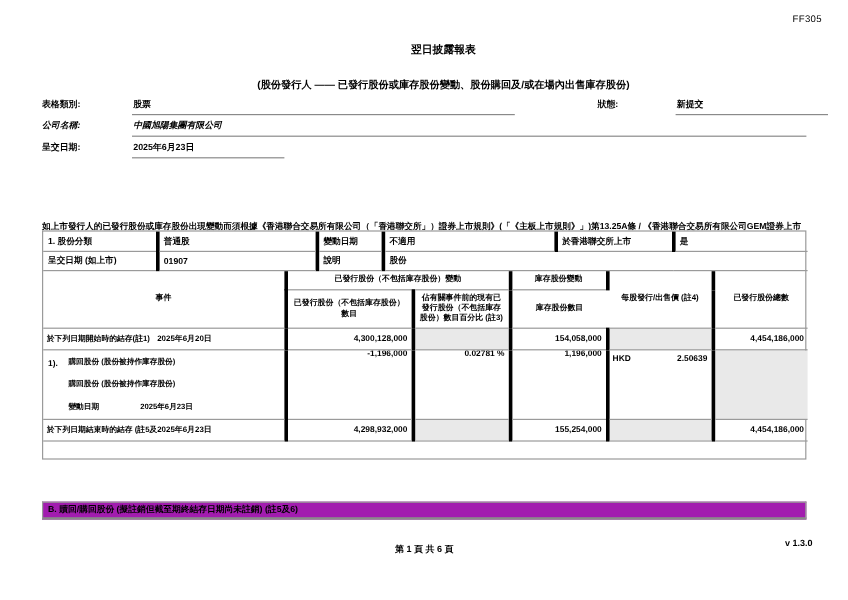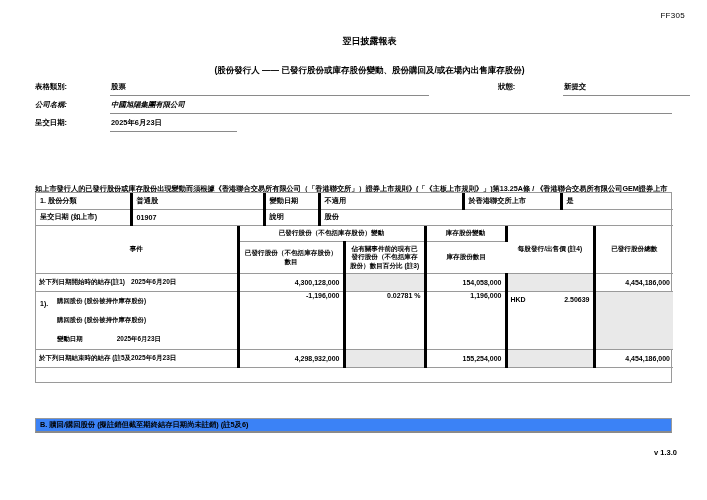--- a/index.html
+++ b/index.html
@@ -56,21 +56,21 @@
   .ev-line { padding-left:18px; font-size:6.4px; white-space:nowrap; overflow:hidden; }
   .ev-line1 { margin-top:5px; }
   .ev-line2 { margin-top:10px; }
   .ev-line3 { margin-top:10px; }
   .ev-cd-label { display:inline-block; width:58px; }
   .ev-num { padding-top:4px; }
   .price-flex { display:flex; justify-content:space-between; padding-top:4px; white-space:nowrap; }
 
   .empty-row { height:14px; }
 
-  .secB { position:absolute; left:35px; top:418px; width:637px; height:15px; border:1px solid #9a9a9a; border-bottom:2px solid #8a8a8a; line-height:12px; padding-left:4px; font-size:7.3px; overflow:hidden; background:#3b82f6; }
+  .secB { position:absolute; left:35px; top:418px; width:637px; height:15px; border:1px solid #9a9a9a; border-bottom:2px solid #8a8a8a; line-height:12px; padding-left:4px; font-size:7.3px; overflow:hidden; background:#a21caf; }
 
   .footer-page { position:absolute; top:453px; left:35px; width:637px; text-align:center; font-size:7.5px; }
   .footer-version { position:absolute; top:448px; right:30px; font-size:7.5px; }
 </style>
 </head>
 <body>
 
 <div class="page">
 
   <div class="form-code">FF305</div>
@@ -204,15 +204,16 @@
     </tbody>
       </table>
 
     <div class="empty-row"></div>
   </div>
 
   <div class="secB">
     <span>B. 贖回/購回股份 (擬註銷但截至期終結存日期尚未註銷) (註5及6)</span>
   </div>
 
+  <div class="footer-page">第 1 頁 共 6 頁</div>
   <div class="footer-version">v 1.3.0</div>
 
 </div>
 
 </body></html>

